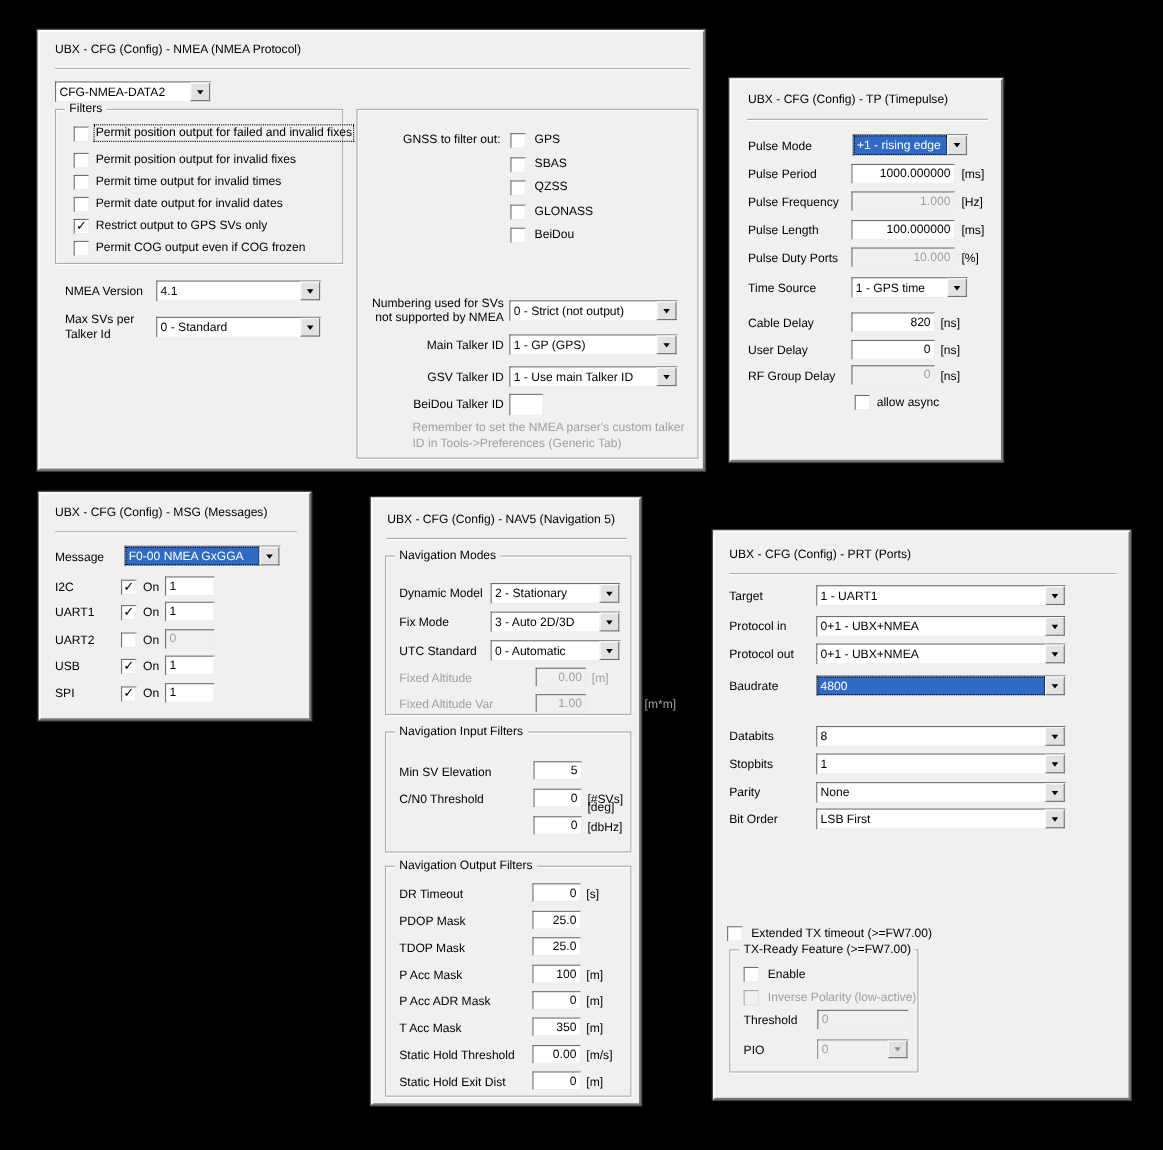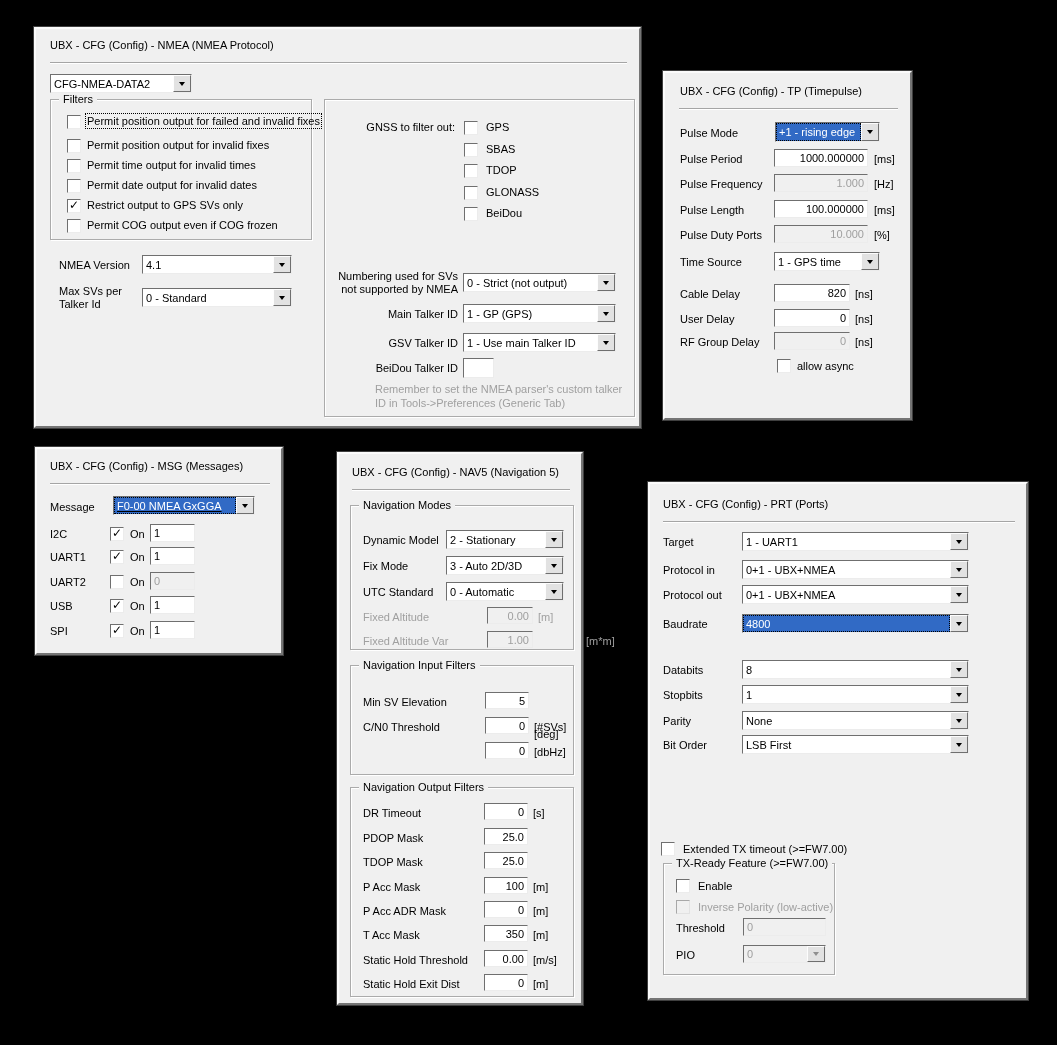--- a/index.html
+++ b/index.html
@@ -84,21 +84,21 @@
     </div>
 
 
     <div class="grp" style="left:288px;top:70px;width:311px;height:318px;">
       <span class="lbl" style="left:8px;top:21px;width:122px;text-align:right;">GNSS to filter out:</span>
       <span class="cb" style="left:139px;top:21px;"></span>
       <span class="lbl" style="left:161px;top:21px;">GPS</span>
       <span class="cb" style="left:139px;top:43px;"></span>
       <span class="lbl" style="left:161px;top:43px;">SBAS</span>
       <span class="cb" style="left:139px;top:64px;"></span>
-      <span class="lbl" style="left:161px;top:64px;">TDOP</span>
+      <span class="lbl" style="left:161px;top:64px;">QZSS</span>
       <span class="cb" style="left:139px;top:86px;"></span>
       <span class="lbl" style="left:161px;top:86px;">GLONASS</span>
       <span class="cb" style="left:139px;top:107px;"></span>
       <span class="lbl" style="left:161px;top:107px;">BeiDou</span>
 
       <span class="lbl" style="left:0;top:170px;width:133px;text-align:right;">Numbering used for SVs</span>
       <span class="lbl" style="left:0;top:183px;width:133px;text-align:right;">not supported by NMEA</span>
       <div class="dd" style="left:138px;top:173px;width:153px;">
         <div class="txt">0 - Strict (not output)</div>
         <div class="btn">
@@ -180,21 +180,21 @@
 
     <span class="cb" style="left:112px;top:286px;"></span>
     <span class="lbl" style="left:132px;top:287px;">allow async</span>
   </div>
 
   <div class="panel" style="left:35px;top:447px;width:248px;height:208px;">
     <div class="ptitle" style="left:13px;top:11px;">UBX - CFG (Config) - MSG (Messages)</div>
     <div class="psep" style="left:13px;right:11px;top:34px;"></div>
 
     <span class="lbl" style="left:13px;top:52px;">Message</span>
-    <div class="dd sel" style="left:76px;top:47px;width:142px;text-decoration:underline;">
+    <div class="dd sel" style="left:76px;top:47px;width:142px;">
       <div class="txt">F0-00 NMEA GxGGA</div>
       <div class="btn">
           <div class="arr"></div>
         </div>
     </div>
 
     <span class="lbl" style="left:13px;top:79px;">I2C</span>
     <span class="cb checked" style="left:73px;top:78px;"></span>
     <span class="lbl" style="left:93px;top:79px;">On</span>
     <div class="field" style="left:113px;top:75px;width:45px;">1</div>

